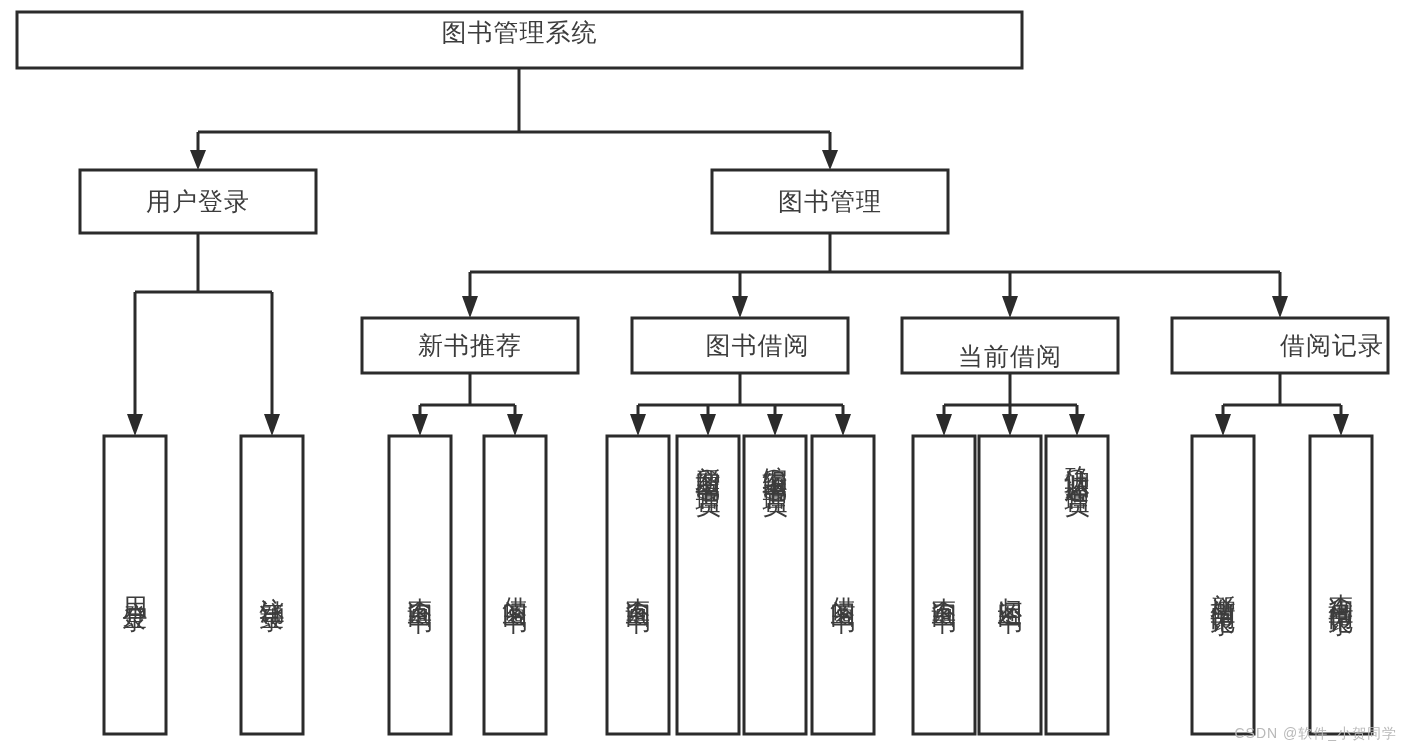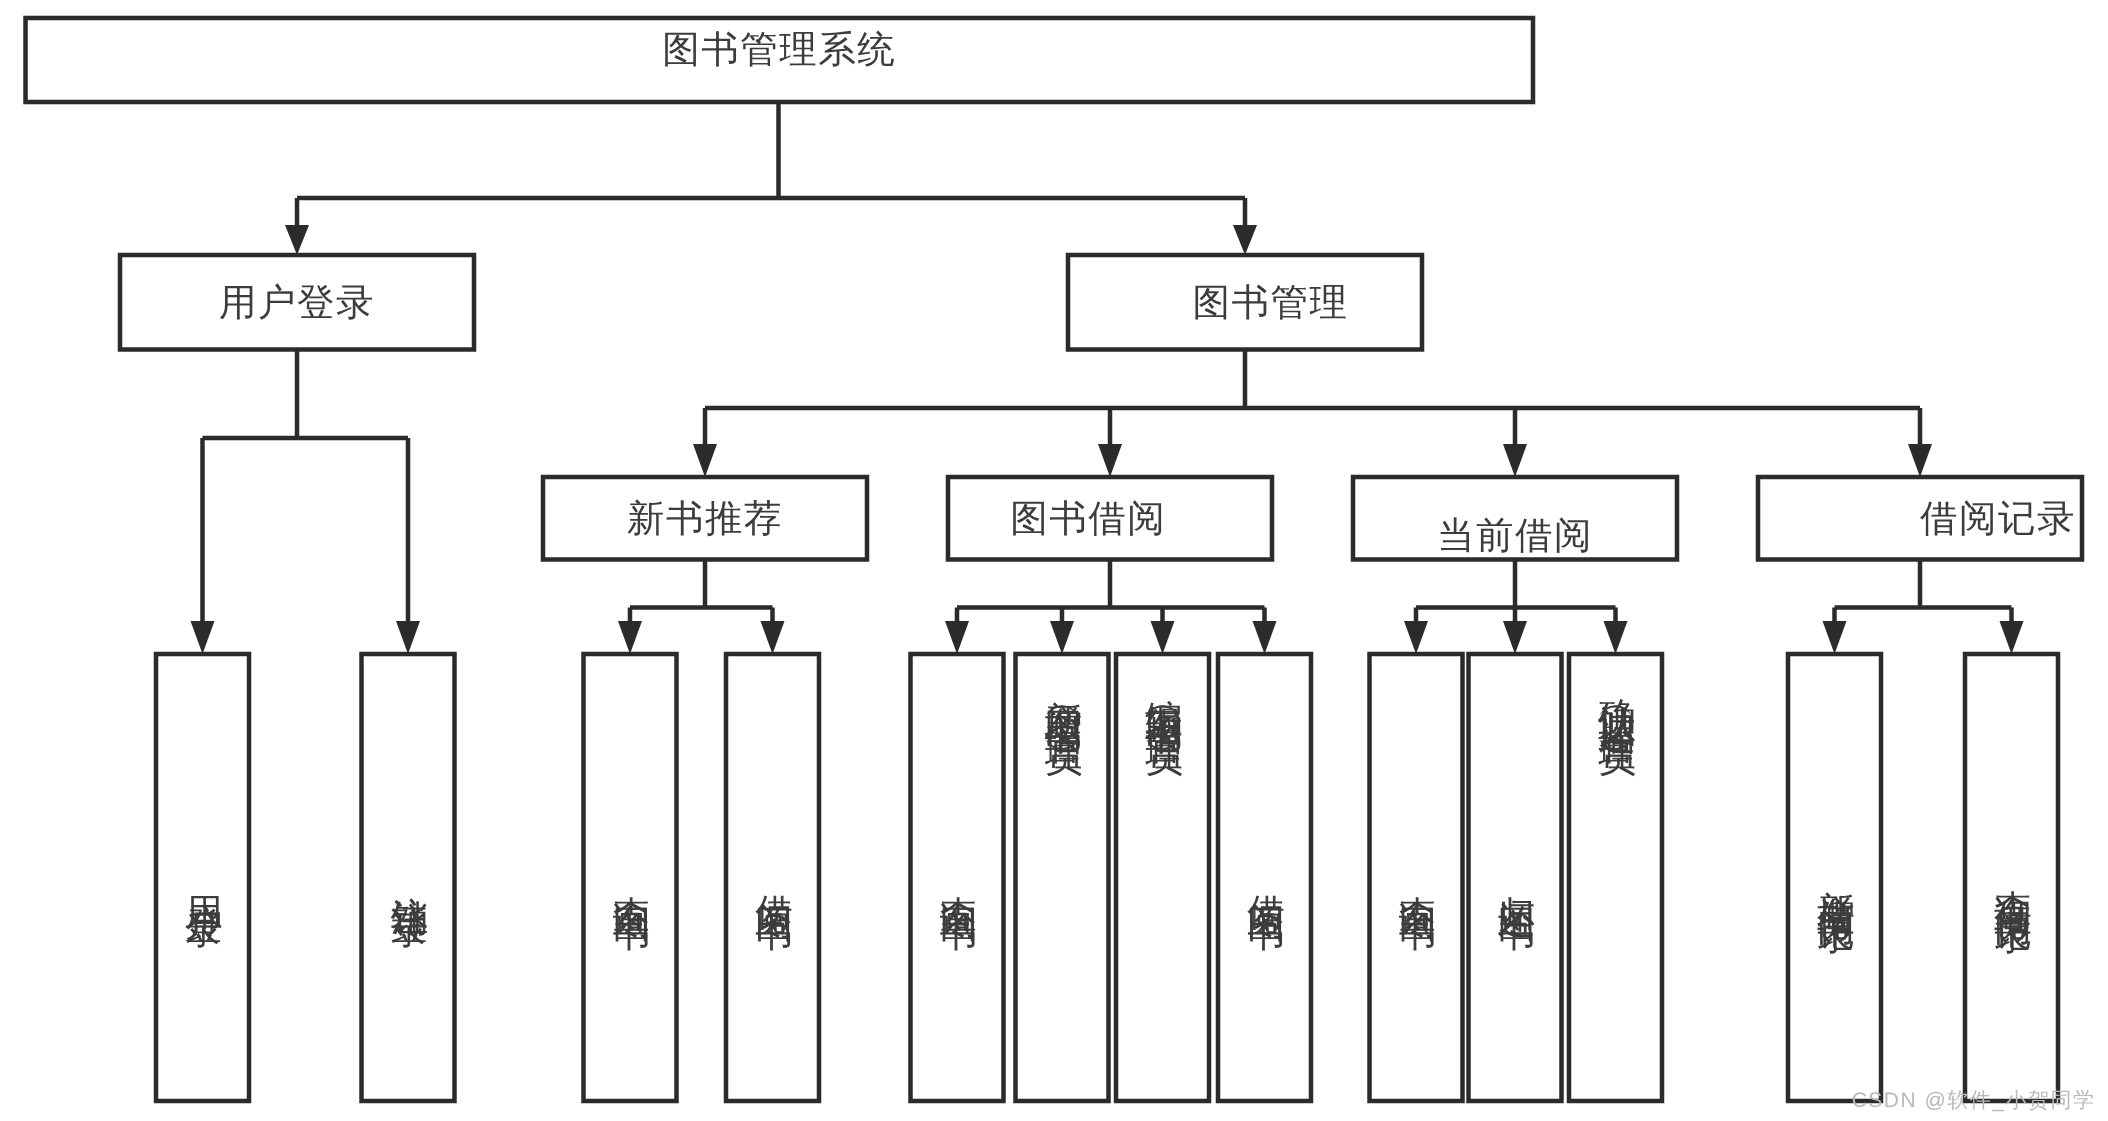--- a/index.html
+++ b/index.html
@@ -132,28 +132,28 @@
     <rect class="node-box" x="1310" y="436" width="62" height="298"></rect>
   </svg>
 
   <div class="htext-wrap" style="left:17px;top:12px;width:1005px;height:40px;">
     <span class="htext">图书管理系统</span>
   </div>
 
   <div class="htext-wrap" style="left:80px;top:170px;width:236px;height:63px;">
     <span class="htext">用户登录</span>
   </div>
-  <div class="htext-wrap" style="left:712px;top:170px;width:236px;height:63px;margin-left:17px;">
+  <div class="htext-wrap" style="left:712px;top:170px;width:236px;height:63px;">
     <span class="htext">图书管理</span>
   </div>
 
   <div class="htext-wrap" style="left:362px;top:318px;width:216px;height:54px;">
     <span class="htext">新书推荐</span>
   </div>
-  <div class="htext-wrap" style="left:628px;top:318px;width:195px;height:55px;">
+  <div class="htext-wrap" style="left:660px;top:318px;width:195px;height:55px;">
     <span class="htext">图书借阅</span>
   </div>
   <div class="htext-wrap" style="left:902px;top:318px;width:216px;height:55px;align-items:flex-end;">
     <span class="htext">当前借阅</span>
   </div>
   <div class="htext-wrap" style="left:1224px;top:318px;width:216px;height:55px;">
     <span class="htext">借阅记录</span>
   </div>
 
   <div class="vtext-wrap" style="left:104px;top:436px;width:62px;height:298px;">

